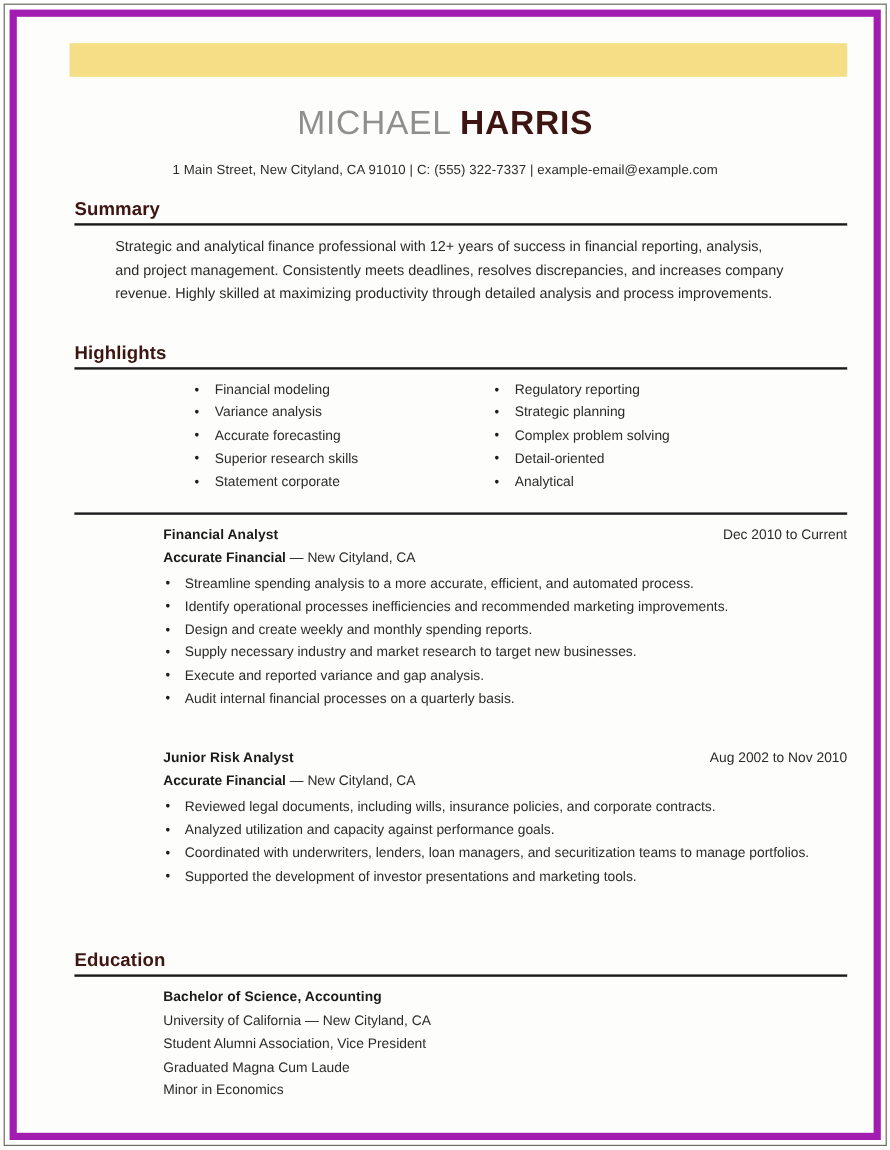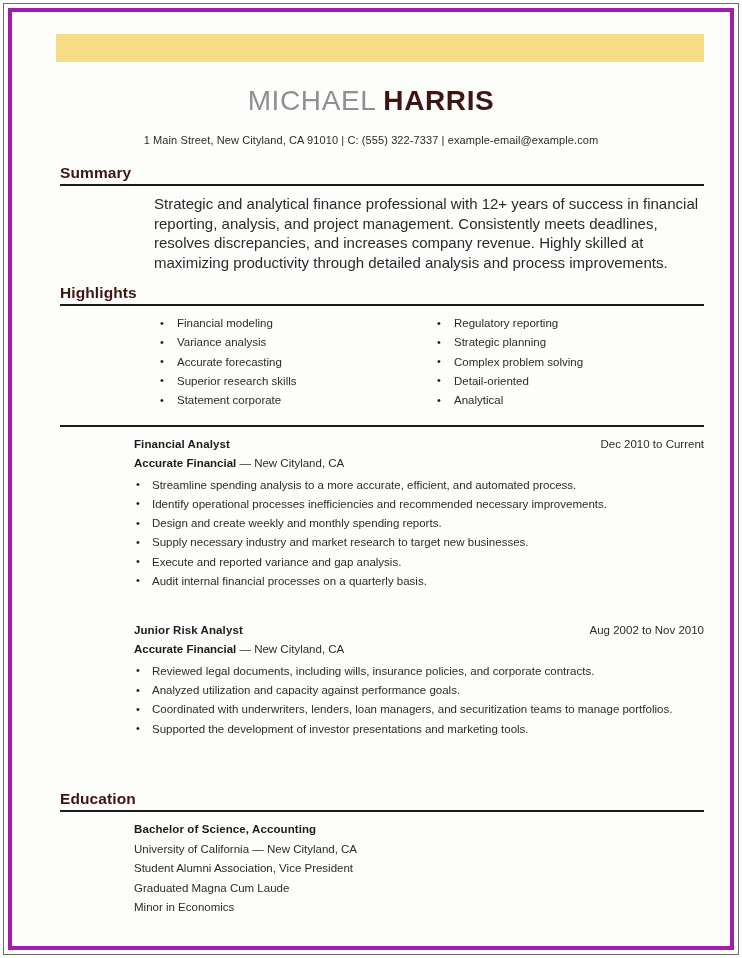--- a/index.html
+++ b/index.html
@@ -25,21 +25,21 @@
     border: 1px solid #6b6b5e;
     background: #ffffff;
   }
   .page-inner {
     position: absolute;
     left: 4px;
     top: 4px;
     right: 4px;
     bottom: 4px;
     box-sizing: border-box;
-    border: 4px solid #a21caf;
+    border: 6px solid #a21caf;
     background: #fdfdfb;
     overflow: hidden;
   }
 
   .sheet {
     position: absolute;
     left: 0;
     top: 0;
     right: 0;
     bottom: 0;
@@ -111,33 +111,33 @@
   }
   .section-body {
     padding-top: 8px;
     font-size: 11.5px;
     color: #2b2b2b;
     line-height: 19.5px;
   }
 
   
   .summary-text {
-    margin-left: 94px;
+    margin-left: 34px;
     width: 562px;
-    font-size: 15px;
+    font-size: 12px;
     color: #2b2b2b;
     line-height: 19.5px;
     text-align: left;
   }
 
   
   .highlight-cols {
     margin-left: 100px;
     display: flex;
-    gap: 107px;
+    gap: 80px;
   }
   .hl-col {
     list-style: none;
     margin: 0;
     padding: 0;
     width: 170px;
   }
   .hl-item {
     position: relative;
     padding-left: 17px;
@@ -280,21 +280,21 @@
       <div class="job">
         <div class="job-headrow">
           <span class="job-title">Financial Analyst</span>
           <span class="job-dates">Dec 2010 to Current</span>
         </div>
         <div class="job-company">
           <b>Accurate Financial</b><span> — </span><span>New Cityland, CA</span>
         </div>
         <ul class="job-bullets">
           <li>Streamline spending analysis to a more accurate, efficient, and automated process.</li>
-          <li>Identify operational processes inefficiencies and recommended necessary improvements.</li>
+          <li>Identify operational processes inefficiencies and recommended marketing improvements.</li>
           <li>Design and create weekly and monthly spending reports.</li>
           <li>Supply necessary industry and market research to target new businesses.</li>
           <li>Execute and reported variance and gap analysis.</li>
           <li>Audit internal financial processes on a quarterly basis.</li>
         </ul>
       </div>
 
       <div class="job">
         <div class="job-headrow">
           <span class="job-title">Junior Risk Analyst</span>

